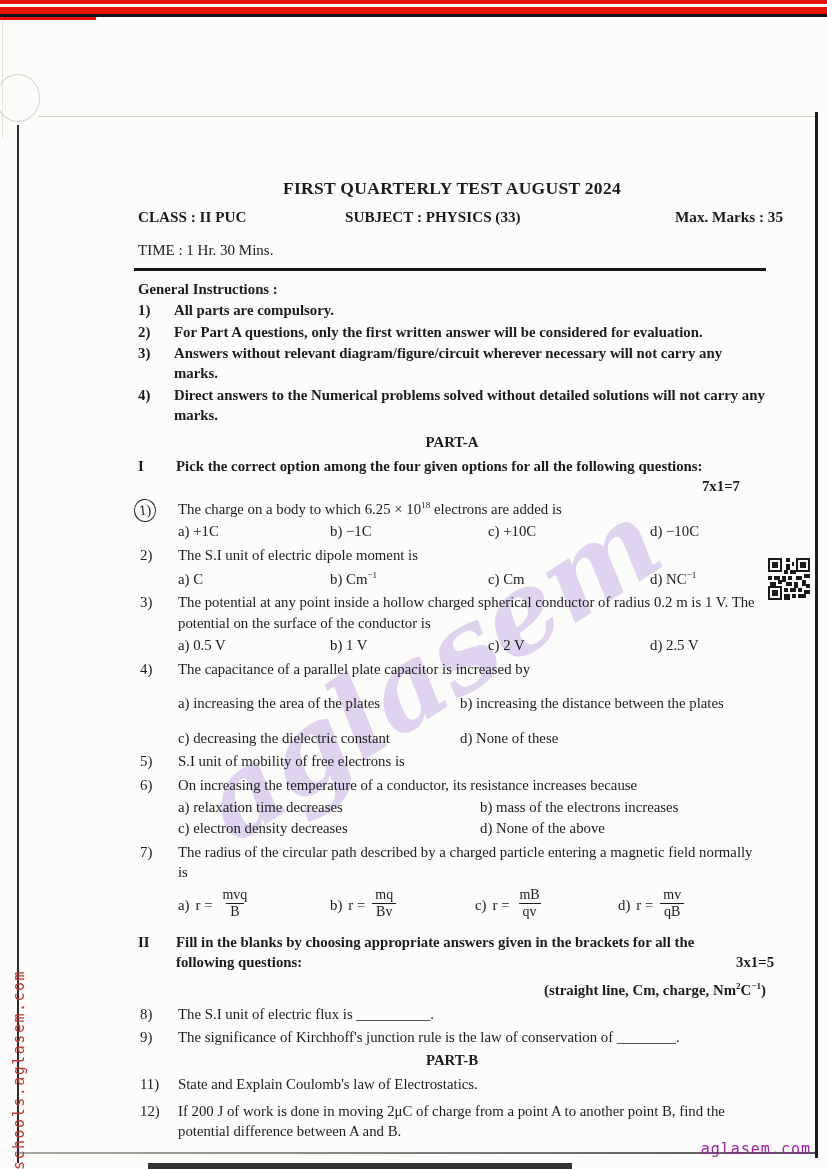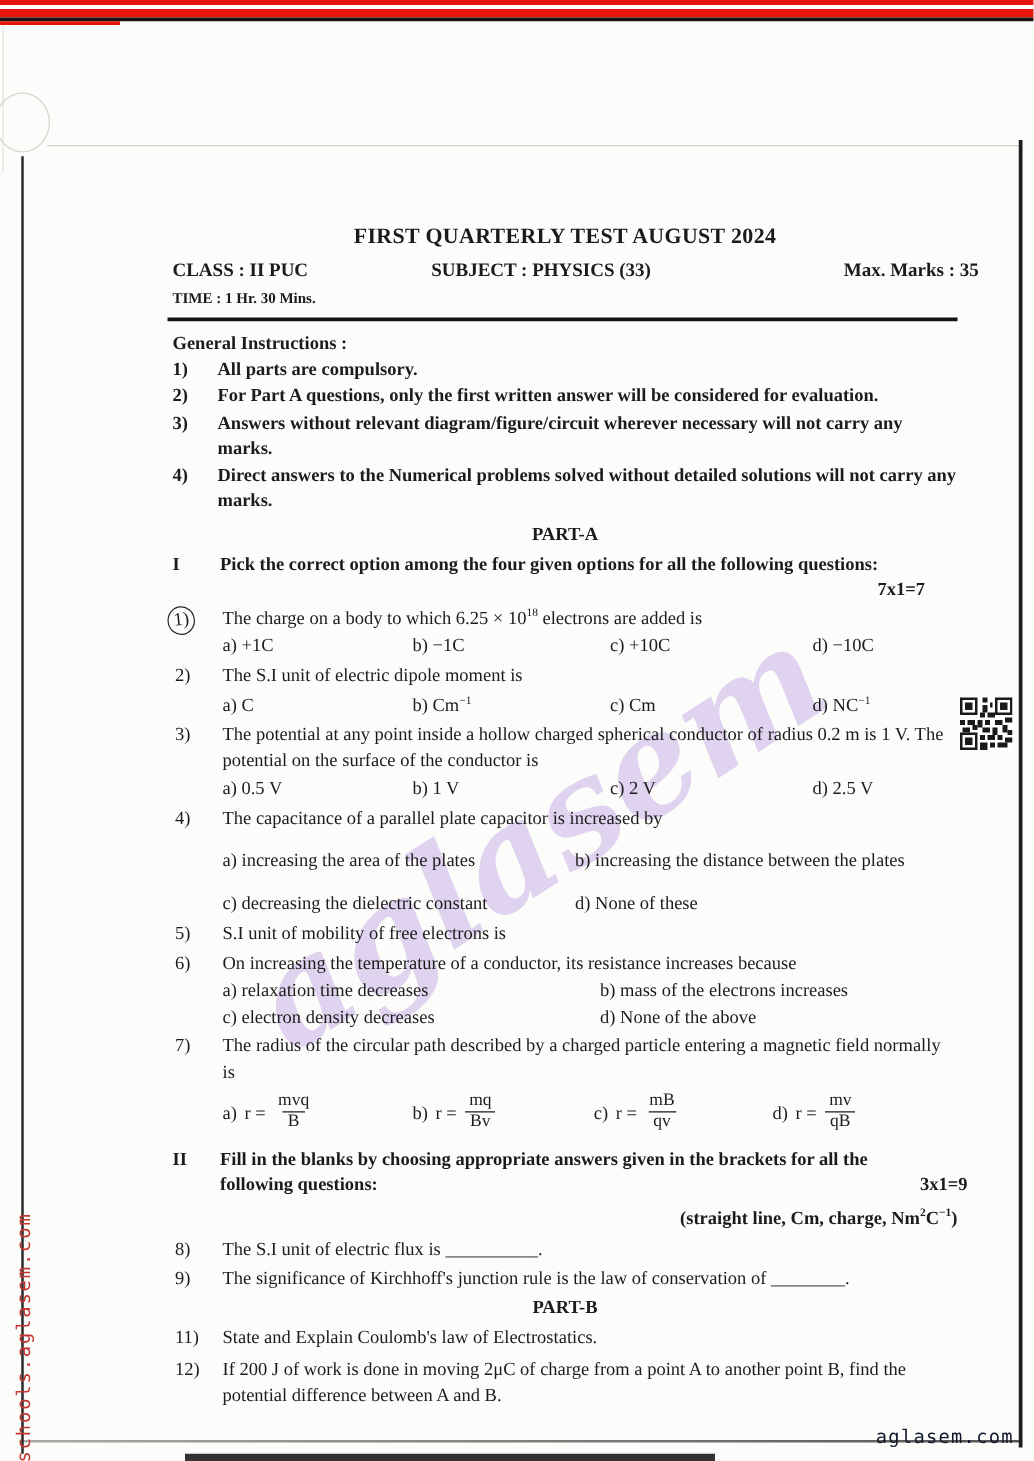--- a/index.html
+++ b/index.html
@@ -16,33 +16,33 @@
   .right-page-line{position:absolute;left:815px;top:112px;width:3px;height:1046px;background:#1d1d1d;z-index:5;}
   .punch-hole{position:absolute;left:-4px;top:74px;width:42px;height:46px;border:1.5px solid #d5d5cf;
               border-radius:50%;z-index:1;}
   .bottom-line{position:absolute;left:17px;top:1152px;width:799px;height:1.5px;
                background:linear-gradient(to right,#aaaaa4,#555);z-index:4;}
   .bottom-dark-strip{position:absolute;left:148px;top:1163px;width:424px;height:6px;background:#333;z-index:4;}
   .vertical-site{position:absolute;left:-90px;top:1050px;width:220px;height:20px;
                  transform:rotate(-90deg);font-family:"DejaVu Sans Mono", monospace;
                  font-size:15px;letter-spacing:1.5px;color:#c23530;z-index:6;}
   .footer-site{position:absolute;right:16px;top:1140px;font-family:"DejaVu Sans Mono", monospace;
-               font-size:15px;letter-spacing:1px;color:#0f172a;z-index:6;}
+               font-size:15px;letter-spacing:1px;color:#a21caf;z-index:6;}
   .watermark{position:absolute;left:150px;top:470px;width:560px;height:400px;display:flex;
              align-items:center;justify-content:center;transform:rotate(-33deg);
              font-family:"DejaVu Serif", serif;font-style:italic;font-weight:bold;
              font-size:112px;color:rgba(183,156,224,0.42);z-index:1;pointer-events:none;}
   .qr{position:absolute;left:768px;top:556px;width:42px;height:46px;z-index:5;}
   
   .content{position:absolute;left:138px;top:176px;width:628px;z-index:3;
            font-size:14.8px;line-height:1.38;}
   .title{text-align:center;font-weight:bold;font-size:17.5px;letter-spacing:0.3px;}
   .hdr-row{display:grid;grid-template-columns:207px 268px 1fr;margin-top:7px;font-weight:bold;font-size:15.2px;}
   .hdr-row .mm{padding-left:62px;white-space:nowrap;}
-  .time-row{font-weight:bold;font-size:12px;margin-top:2px;}
+  .time-row{font-weight:normal;font-size:15px;margin-top:12px;}
   .rule{border:none;border-top:3px solid #141414;margin:7px 0 8px -4px;width:632px;}
   .gi-head{font-weight:bold;margin-top:2px;}
   .gi-item{display:grid;grid-template-columns:36px 1fr;font-weight:bold;margin-top:1px;}
   .part-title{text-align:center;font-weight:bold;margin-top:6px;}
   .sec{display:grid;grid-template-columns:38px 1fr;margin-top:4px;}
   .sec .sec-body{display:flex;flex-wrap:wrap;}
   .sec .sec-head{font-weight:bold;}
   .sec .sec-head.w100{width:100%;}
   .sec .marks{font-weight:bold;margin-left:auto;padding-right:26px;}
   .sec2{display:grid;grid-template-columns:38px 1fr;margin-top:8px;}
@@ -281,21 +281,21 @@
             </span>
           </span>
         </div>
       </div>
     </div>
 
     <div class="sec2">
       <span class="sec-head">II</span>
       <div class="flexrow">
         <span class="sec-head">Fill in the blanks by choosing appropriate answers given in the brackets for all the following questions:</span>
-        <span class="marks">3x1=9</span>
+        <span class="marks">3x1=5</span>
       </div>
     </div>
 
     <div class="bracket-line">(straight line, Cm, charge, Nm<sup>2</sup>C<sup>−1</sup>)</div>
 
     <div class="q mt4">
       <span class="qnum">8)</span>
       <div>The S.I unit of electric flux is __________.</div>
     </div>
     <div class="q">

